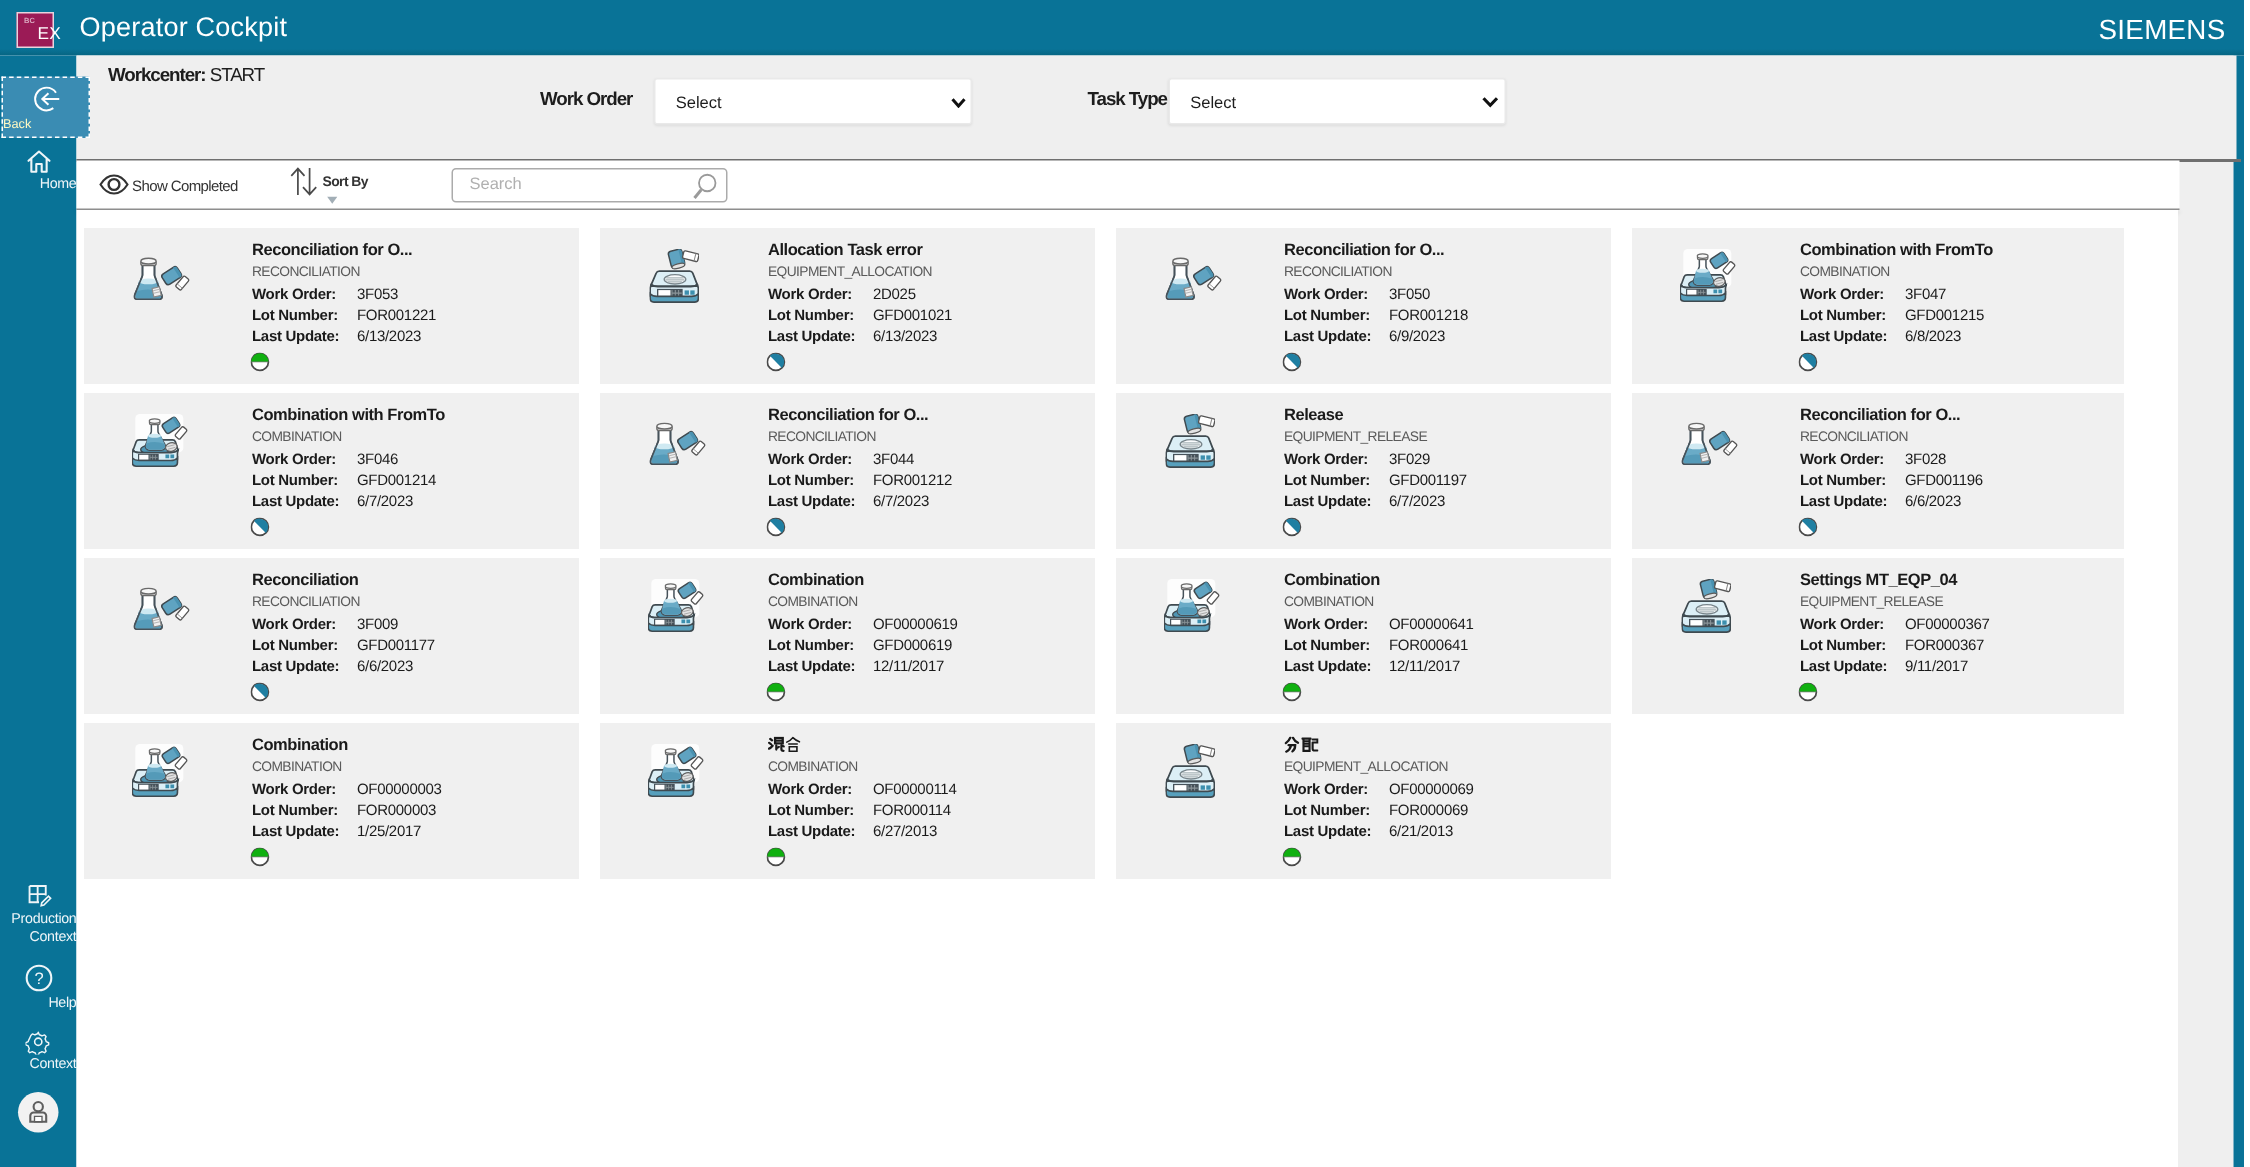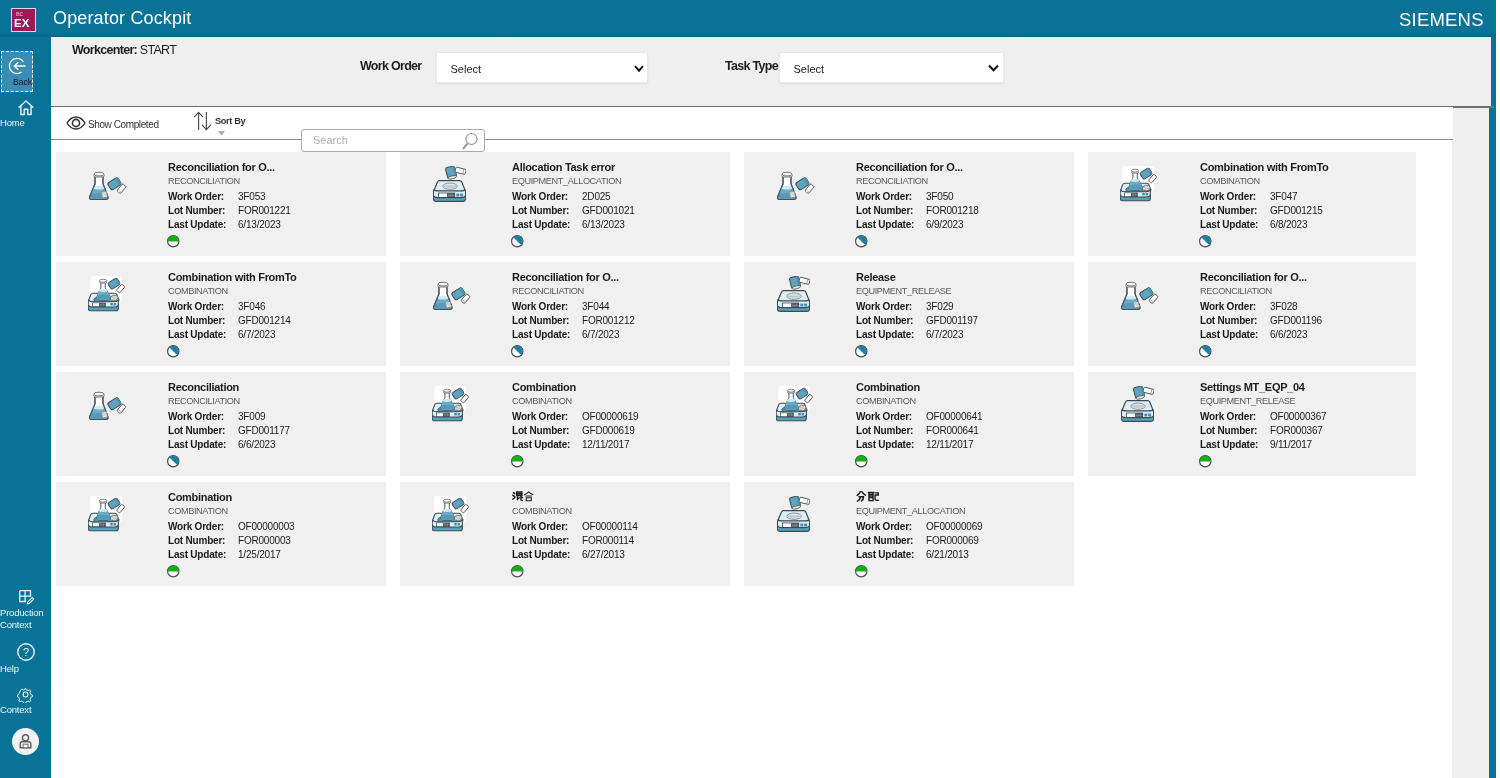--- a/index.html
+++ b/index.html
@@ -1,41 +1,41 @@
 <!DOCTYPE html>
 <html><head>
 <meta charset="utf-8">
 <style>
   * { margin:0; padding:0; box-sizing:border-box; }
   html,body { width:1500px; height:778px; background:#fff; font-family:"Liberation Sans", sans-serif; overflow:hidden; }
   .abs { position:absolute; }
   #topbar { position:absolute; left:0; top:0; width:1496px; height:37px; background:linear-gradient(#097397 88%, #066582); }
   #logo { position:absolute; left:11px; top:8px; width:25px; height:24px; background:#9b1b56; border:1px solid #e9d3de; }
   #logo .bc { position:absolute; left:4px; top:2px; font-size:5px; font-weight:bold; color:#d9a8bf; }
-  #logo .ex { position:absolute; left:2px; top:8px; font-size:11.5px; font-weight:bold; color:#fff; letter-spacing:0.2px; }
+  #logo .ex { position:absolute; left:13px; top:8px; font-size:11.5px; font-weight:normal; color:#fff; letter-spacing:0.2px; }
   #apptitle { position:absolute; left:53px; top:8px; font-size:18px; color:#fff; font-weight:400; letter-spacing:0.15px; }
   #siemens { position:absolute; left:1399px; top:9px; font-size:18.5px; color:#fff; font-weight:normal; letter-spacing:0.2px; }
   #sidebar { position:absolute; left:0; top:37px; width:51px; height:741px; background:#097397; }
-  .nav { position:absolute; width:51px; text-align:left; color:#eef5f8; }
+  .nav { position:absolute; width:51px; text-align:right; color:#eef5f8; }
   .nav svg { display:block; margin:0 auto; }
   .nav .lbl { font-size:9.5px; line-height:11.5px; margin-top:1px; letter-spacing:-0.2px; }
-  #backbtn { position:absolute; left:1px; top:51px; width:32px; height:41px; background:#3a8cb3; border:1px dashed #fff; text-align:right; color:#0f172a; }
+  #backbtn { position:absolute; left:1px; top:51px; width:59px; height:41px; background:#3a8cb3; border:1px dashed #fff; text-align:left; color:#fef9c3; }
   #backbtn .lbl { font-size:8.5px; margin-top:1px; }
   #rightgray { position:absolute; left:1452px; top:106px; width:37px; height:672px; background:#efefef; }
   #scrollbar { position:absolute; left:1489px; top:37px; width:7px; height:741px; background:#097397; }
   #filterpanel { position:absolute; left:51px; top:37px; width:1440px; height:69px; background:#efefef; }
   #filterline { position:absolute; left:51px; top:106px; width:1443px; height:1.5px; background:#6f6f6f; }
   #toolbar { position:absolute; left:51px; top:107px; width:1402px; height:32px; background:#fff; }
   #toolbarline { position:absolute; left:51px; top:139px; width:1402px; height:1px; background:#8e8e8e; box-shadow:0 2px 3px rgba(0,0,0,0.18); }
   #cardsbg { position:absolute; left:51px; top:140px; width:1401px; height:638px; background:#fff; }
   .flabel { position:absolute; font-size:12.5px; font-weight:bold; color:#1d1d1d; letter-spacing:-0.7px; }
   .select { position:absolute; height:31px; background:#fff; border:1px solid #e9e9e9; border-radius:2px; box-shadow:0 1px 2px rgba(0,0,0,0.08); }
   .select .txt { position:absolute; left:13.5px; top:9.5px; font-size:11px; color:#1d1d1d; }
   .tbitem { position:absolute; font-size:10px; color:#333; letter-spacing:-0.2px; }
-  #search { position:absolute; left:301px; top:112px; width:184px; height:23px; border:1px solid #ababab; border-radius:3px; background:#fff;margin-top:17px; }
+  #search { position:absolute; left:301px; top:112px; width:184px; height:23px; border:1px solid #ababab; border-radius:3px; background:#fff; }
   #search .ph { position:absolute; left:11px; top:4px; font-size:11px; color:#b0b0b0; }
   #cards { position:absolute; left:56px; top:152px; }
   .card { position:absolute; width:330px; height:104px; background:#f0f0f0; }
   .card .ttl { position:absolute; left:112px; top:8.8px; font-size:11px; line-height:12px; font-weight:bold; color:#1a1a1a; letter-spacing:-0.3px; }
   .card .sub { position:absolute; left:112px; top:24.3px; font-size:9.2px; color:#5a5a5a; letter-spacing:-0.4px; }
   .card .row { position:absolute; left:112px; font-size:10px; line-height:12px; color:#1a1a1a; letter-spacing:-0.2px; }
   .card .row b { display:inline-block; width:70px; font-weight:bold; }
   .card .ic { position:absolute; left:28px; top:10px; }
   .card .st { position:absolute; left:111px; top:83px; }
 </style>

